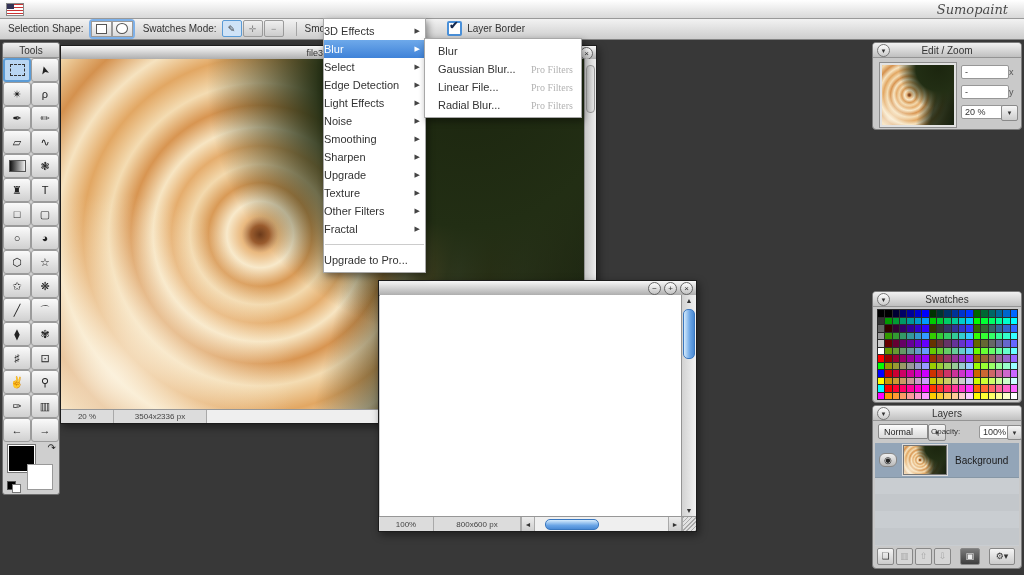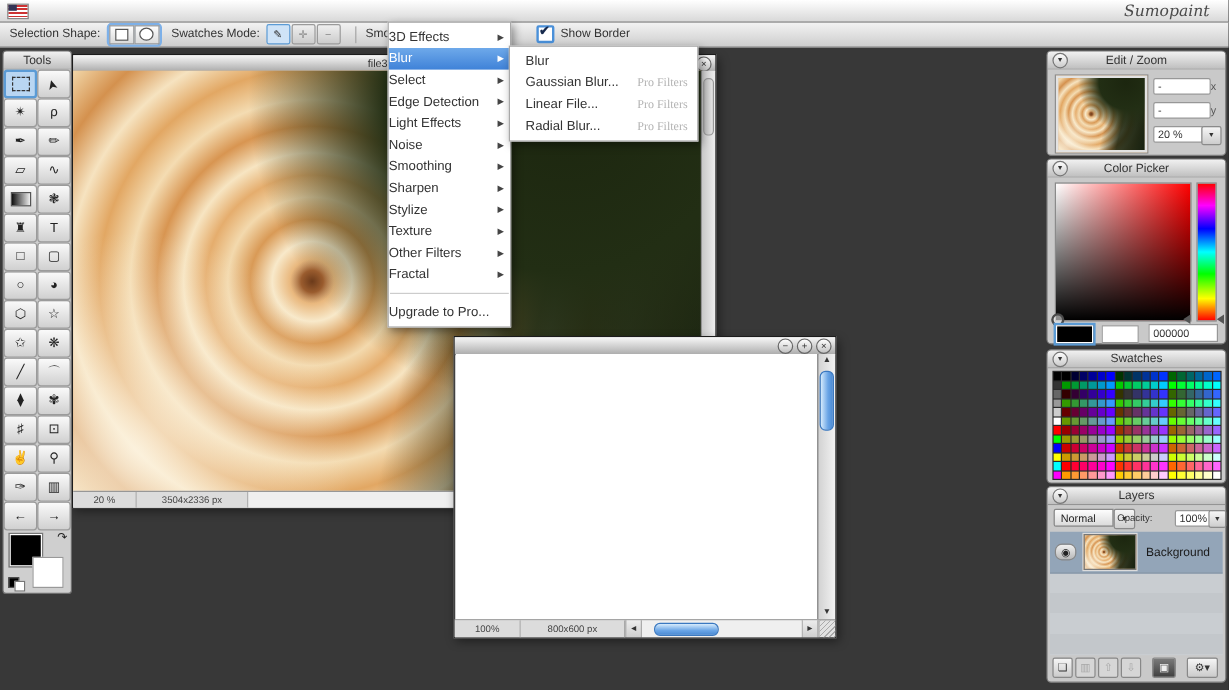--- a/index.html
+++ b/index.html
@@ -152,21 +152,21 @@
         <span class="mode-btn">✛</span>
         <span class="mode-btn">−</span>
       </span>
     <span class="tb-sep"></span>
     <span class="tb-label">Smoothing:</span>
     <input class="tb-input" value="0 px" style="">
     <span id="showborder">
       <span class="checkbox">
           <span>✔</span>
         </span>
-      <span>Show Border</span>
+      <span>Layer Border</span>
     </span>
   </div>
 
   <div id="filters-menu">
     <div id="filters-menu-items">
         <div class="fm-item">
           <span>3D Effects</span>
           <span class="arrow">▶</span>
         </div>
         <div class="fm-item hl">
@@ -191,21 +191,21 @@
         </div>
         <div class="fm-item">
           <span>Smoothing</span>
           <span class="arrow">▶</span>
         </div>
         <div class="fm-item">
           <span>Sharpen</span>
           <span class="arrow">▶</span>
         </div>
         <div class="fm-item">
-          <span>Stylize</span>
+          <span>Upgrade</span>
           <span class="arrow">▶</span>
         </div>
         <div class="fm-item">
           <span>Texture</span>
           <span class="arrow">▶</span>
         </div>
         <div class="fm-item">
           <span>Other Filters</span>
           <span class="arrow">▶</span>
         </div>
@@ -409,34 +409,20 @@
     </div>
     <div class="info-thumb rose-art"></div>
     <input class="mini-input" style="left: 88px; top: 22px; width: 40px;" value="-">
     <span class="axis-label" style="left:136px;top:24px;">x</span>
     <input class="mini-input" style="left: 88px; top: 42px; width: 40px;" value="-">
     <span class="axis-label" style="left:136px;top:44px;">y</span>
     <input class="mini-input" style="left: 88px; top: 62px; width: 34px;" value="20 %">
     <span class="drop-btn" style="left:128px;top:62px;">▼</span>
   </div>
 
-  <div id="colorpicker-panel" class="rpanel">
-    <div class="panel-header">
-      <span class="collapse-btn">▼</span>
-      <span>Color Picker</span>
-    </div>
-    <div class="sv-square"></div>
-    <div class="sv-marker"></div>
-    <div class="tri-left" style="left:113px;top:129px;"></div>
-    <div class="hue-strip"></div>
-    <div class="tri-left" style="left:141px;top:129px;"></div>
-    <div class="fg-swatch"></div>
-    <div class="bg-swatch"></div>
-    <input class="hex-input" value="000000" style="">
-  </div>
 
   <div id="swatches-panel" class="rpanel">
     <div class="panel-header">
       <span class="collapse-btn">▼</span>
       <span>Swatches</span>
     </div>
     <div id="swatches-grid">
         <div class="swatch-cell" style="background: rgb(0, 0, 0);"></div>
         <div class="swatch-cell" style="background: rgb(0, 0, 0);"></div>
         <div class="swatch-cell" style="background: rgb(0, 0, 51);"></div>

